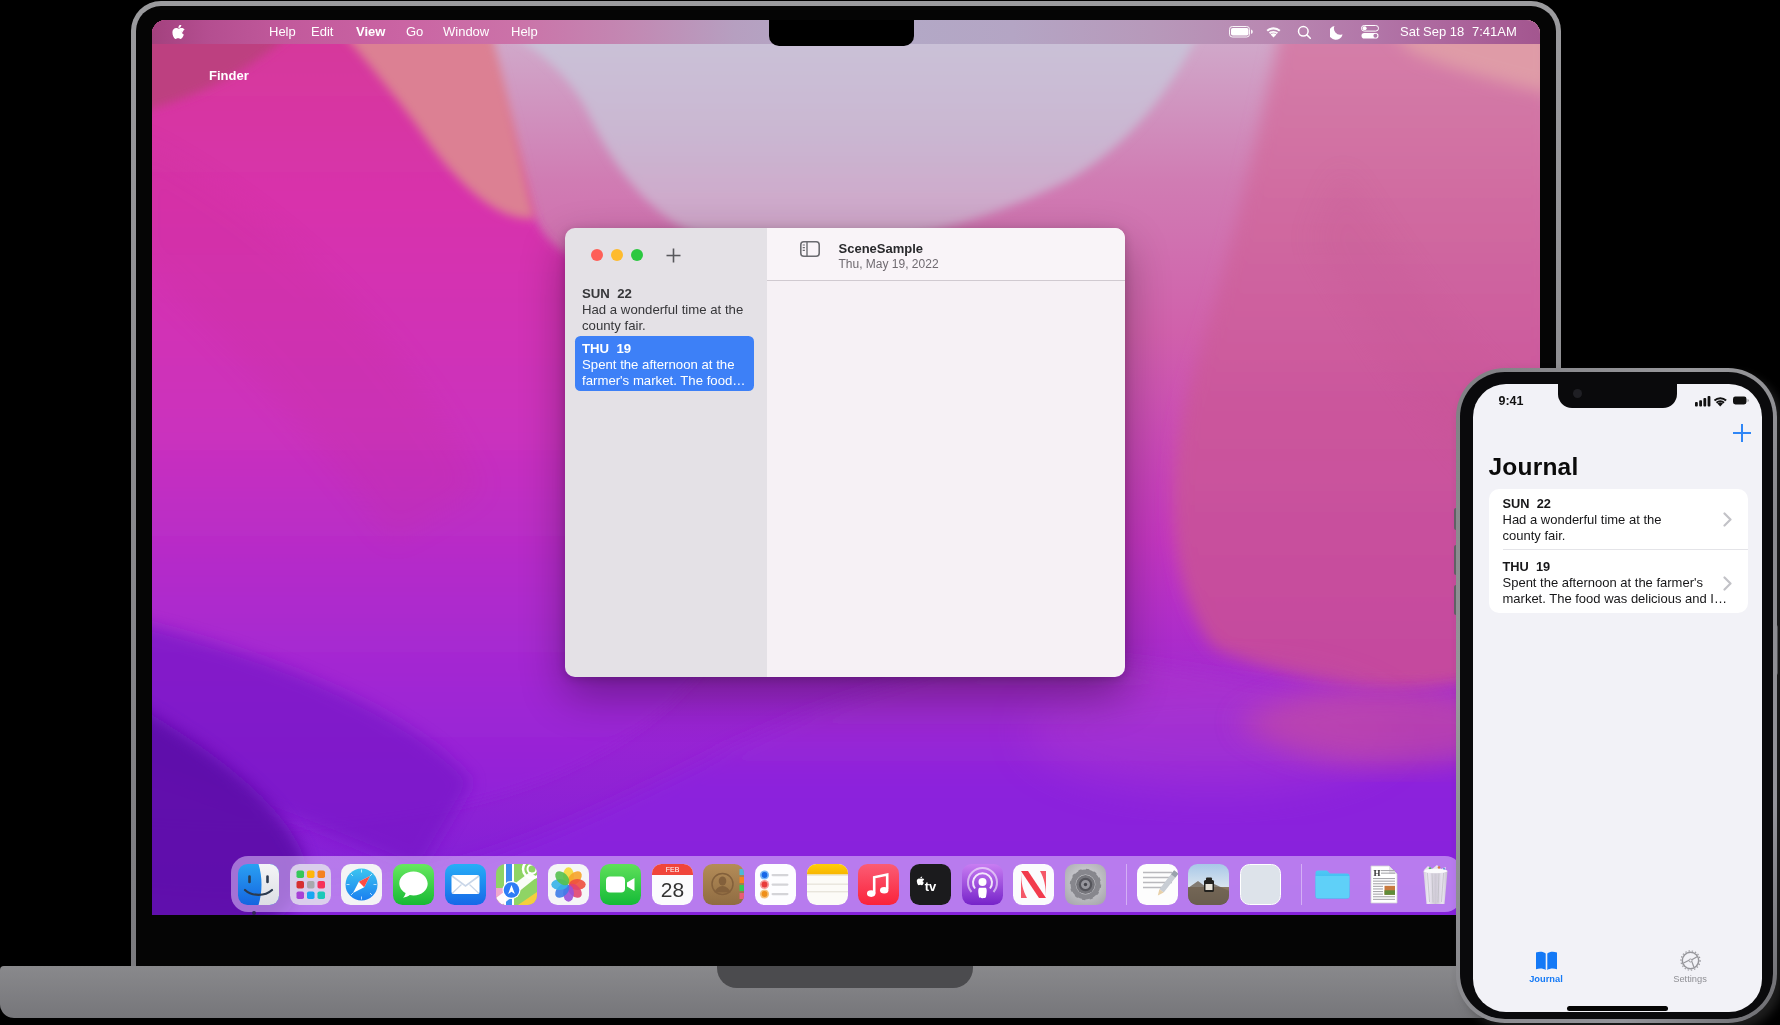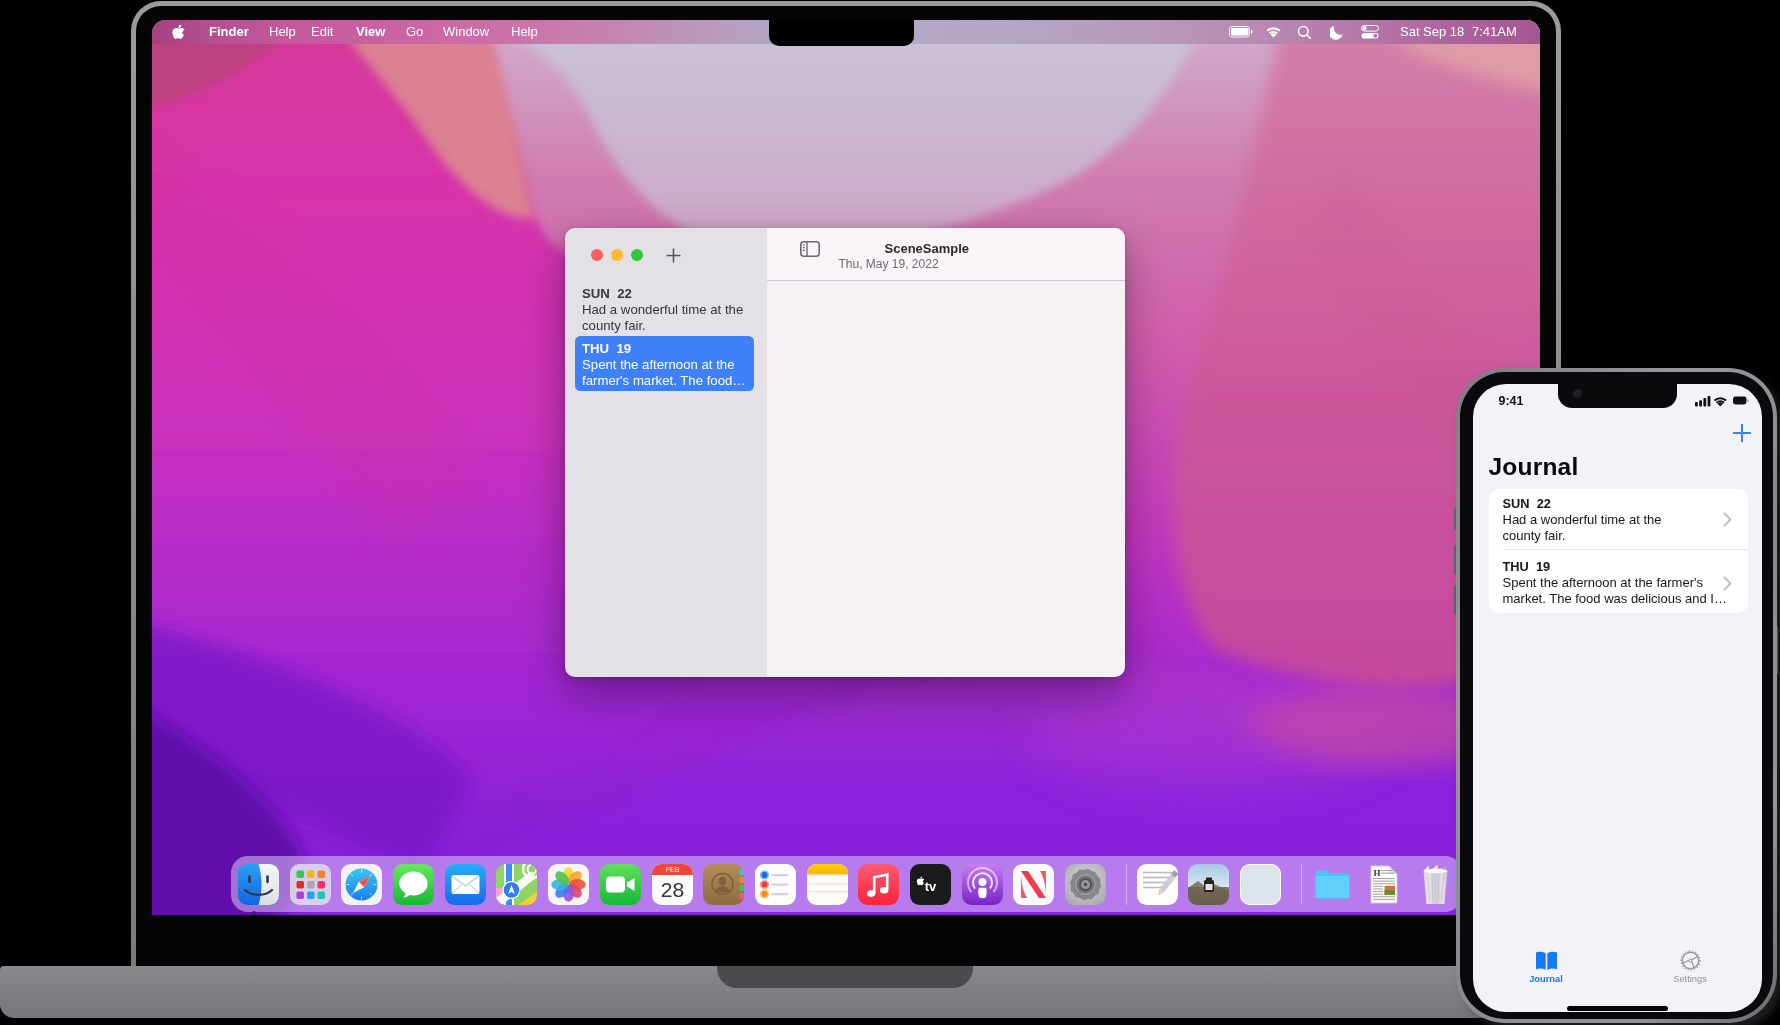--- a/index.html
+++ b/index.html
@@ -124,21 +124,21 @@
     <path filter="url(#b8)" fill="#7619c6" opacity="0.7" d="M -25,600 C 140,640 270,700 320,762 L 268,850 C 160,806 55,762 -25,742 Z"></path>
     <path filter="url(#b8)" fill="#5c11a8" opacity="0.9" d="M -25,680 C 60,730 132,782 152,838 C 160,878 128,907 85,917 L -25,917 Z"></path>
   </svg>
 
   <div class="abs" id="menubar">
     <span class="mi" style="left:20px;top:5px;">
       <svg width="13" height="15" viewBox="0 0 13 15" fill="#fff">
           <path d="M10.8 7.9c0-1.5.8-2.6 1.9-3.3-.7-1-1.8-1.6-3-1.6-1.2-.1-2.3.7-2.9.7-.6 0-1.6-.7-2.6-.7C2.2 3 .4 4.7.4 7.2c0 1.5.3 3 .9 4.3.5 1.1 1.3 2.4 2.3 2.4.9 0 1.3-.6 2.5-.6 1.2 0 1.5.6 2.6.6 1.1 0 1.8-1.2 2.3-2.3.4-.8.6-1.3.8-2-1.5-.6-2-1.9-2-3.7zM8.6 1.9c.5-.7.9-1.6.8-2.5-.8 0-1.7.5-2.2 1.2-.5.6-.9 1.5-.8 2.4.9 0 1.7-.5 2.2-1.1z"></path>
         </svg>
     </span>
-    <span class="mi" style="left:57px;font-weight:bold;">Finder</span>
+    <span class="mi" style="left:57px;font-weight:bold;margin-top:44px;">Finder</span>
     <span class="mi" style="left:117px;">Help</span>
     <span class="mi" style="left:159px;">Edit</span>
     <span class="mi" style="left:204px;font-weight:bold;">View</span>
     <span class="mi" style="left:254px;">Go</span>
     <span class="mi" style="left:291px;">Window</span>
     <span class="mi" style="left:359px;">Help</span>
     <span class="mi" style="left:1077px;top:6px;">
       <svg width="24" height="12" viewBox="0 0 24 12">
           <rect x="0.5" y="0.5" width="20" height="10.5" rx="2.8" fill="none" stroke="#fff" stroke-opacity="0.9"></rect>
           <rect x="2" y="2" width="17.5" height="7.5" rx="1.8" fill="#fff"></rect>
@@ -191,21 +191,21 @@
     </div>
     <div class="abs" id="mw-main"></div>
     <div class="abs" id="mw-header">
       <svg style="position:absolute;left:33px;top:13px" width="20" height="16" viewBox="0 0 20 16">
           <rect x="0.8" y="0.8" width="18.4" height="14.4" rx="3" fill="none" stroke="#6b6b70" stroke-width="1.6"></rect>
           <line x1="7" y1="1" x2="7" y2="15" stroke="#6b6b70" stroke-width="1.4"></line>
           <line x1="2.7" y1="4" x2="4.9" y2="4" stroke="#6b6b70" stroke-width="1.2"></line>
           <line x1="2.7" y1="6.7" x2="4.9" y2="6.7" stroke="#6b6b70" stroke-width="1.2"></line>
           <line x1="2.7" y1="9.4" x2="4.9" y2="9.4" stroke="#6b6b70" stroke-width="1.2"></line>
         </svg>
-      <div class="abs" style="left:72px;top:13px;font-size:13px;font-weight:bold;color:#29292c;margin-left:46px;">SceneSample</div>
+      <div class="abs" style="left:72px;top:13px;font-size:13px;font-weight:bold;color:#29292c;">SceneSample</div>
       <div class="abs" style="left:72px;top:29px;font-size:12px;color:#6f6a70;">Thu, May 19, 2022</div>
     </div>
   </div>
 
   <div class="abs" id="dock"></div>
   <div id="dockrow">
 
     <div class="ic"><svg width="41" height="41">
       <defs>
             <linearGradient id="fnd" x1="0" y1="0" x2="0" y2="1">

